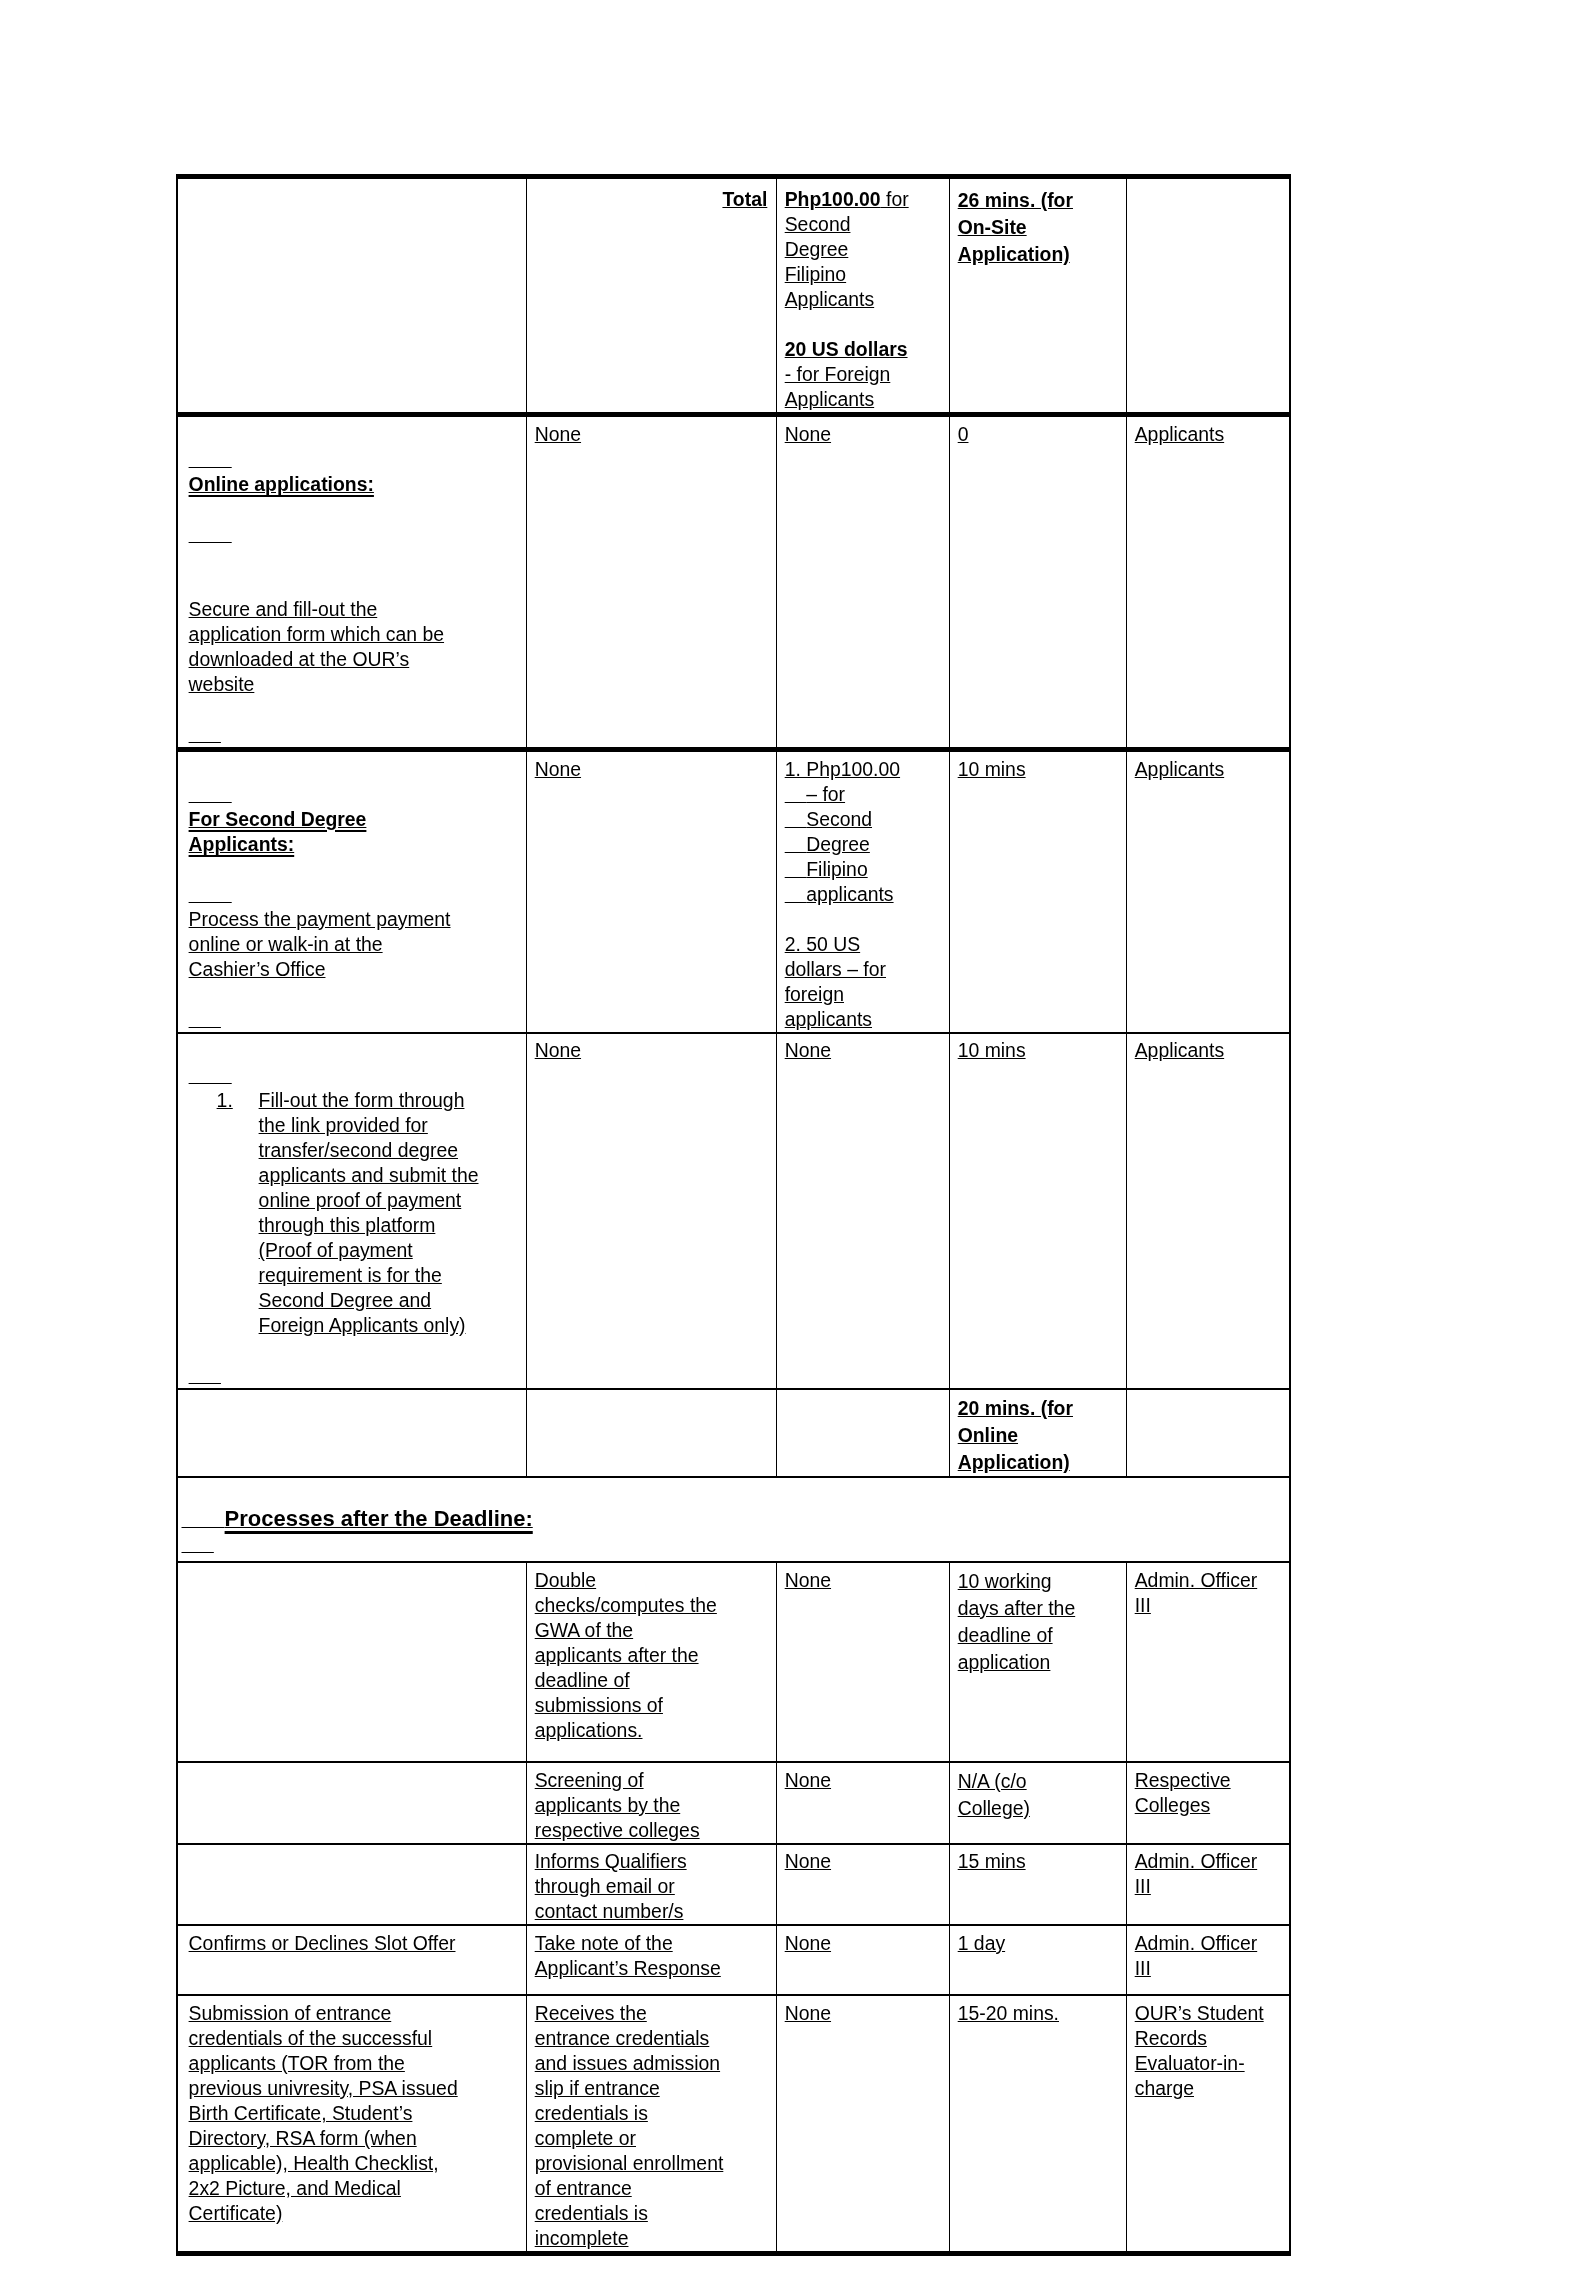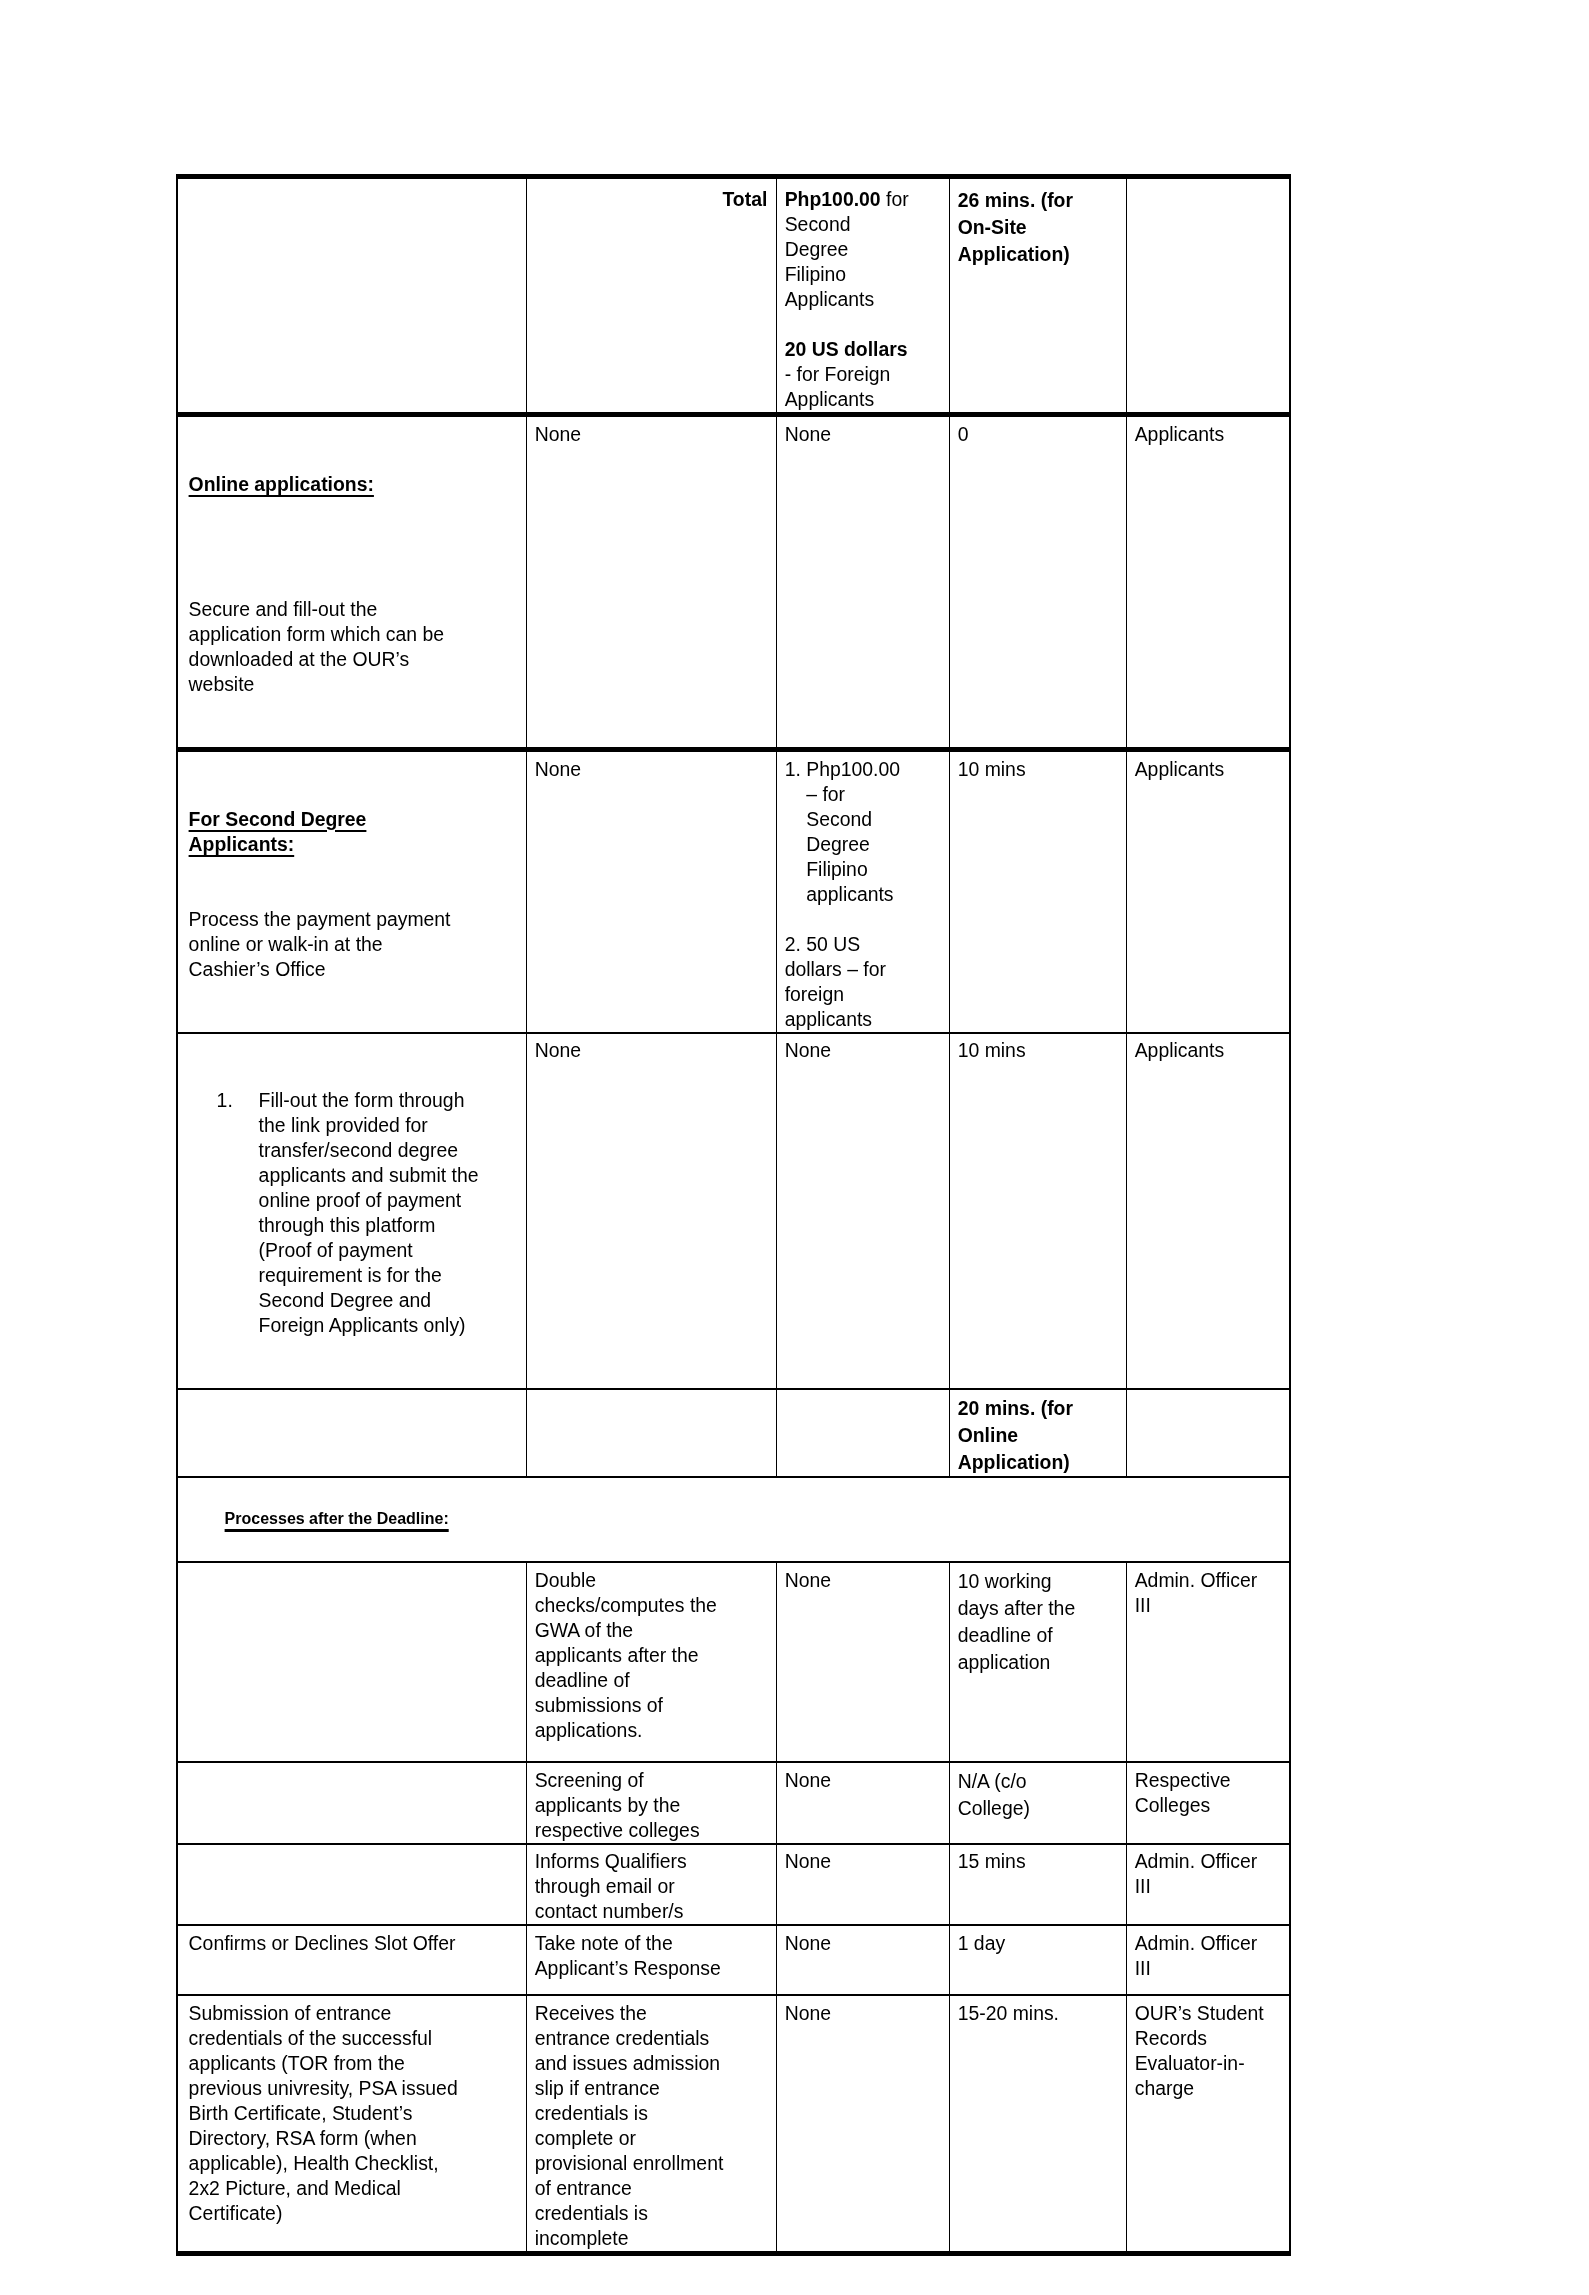--- a/index.html
+++ b/index.html
@@ -26,20 +26,21 @@
   td {
     border: 1.8px solid #000;
     border-top-width: 2.9px;
     border-bottom-width: 2.9px;
     vertical-align: top;
     padding: 4.7px 8.2px 0 8.2px;
     font-size: 19.4px;
     line-height: 25px;
     white-space: pre-wrap;
     word-wrap: break-word;
+    text-decoration: underline;
   }
   tr.thick-bottom > td { border-bottom-width: 5.3px; }
   
   tr.rh1  { height: 238px; }
   tr.rh2  { height: 151px; }
   tr.rh3  { height: 275px; }
   tr.rh4  { height: 313px; }
   tr.rh5  { height: 85px; }
   tr.rh6  { height: 34px;  }
   tr.rh7  { height: 200px; }
@@ -56,21 +57,21 @@
   .heading {
     font-weight: bold;
     text-decoration: underline;
     text-decoration-thickness: 2.4px;
     text-underline-offset: 4.1px;
   }
   .gap-body { margin-top: 50px; }
   .time-loose { line-height: 27px; margin-left: 34px; }
   td.section-cell { padding: 2.4px 0 3.5px 3.5px; }
   .section-title {
-    font-size: 16px;
+    font-size: 22px;
     line-height: 27px;
     font-weight: bold;
     text-decoration: underline;
     text-decoration-thickness: 2.9px;
     text-underline-offset: 4.7px;
   }
   .num-row { display: flex; padding-left: 28px; }
   .num { width: 42px; flex: none; }
   .num-text { flex: 1; }
 </style>

